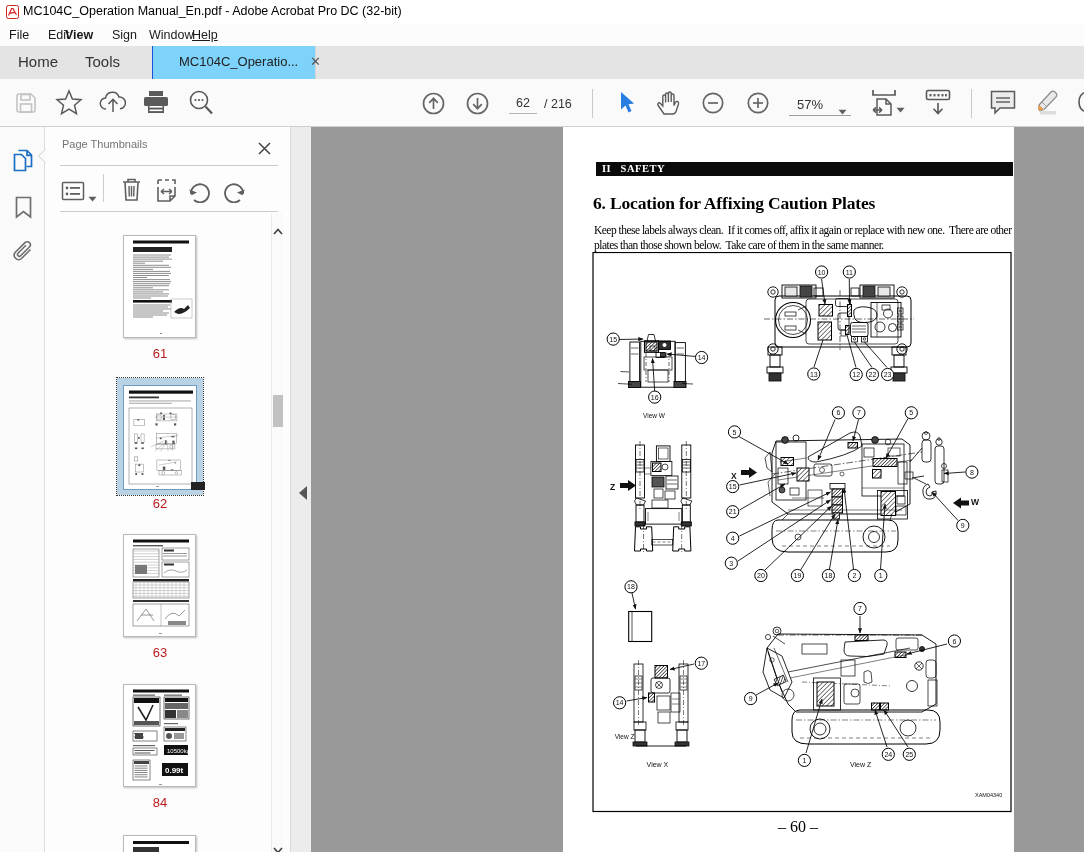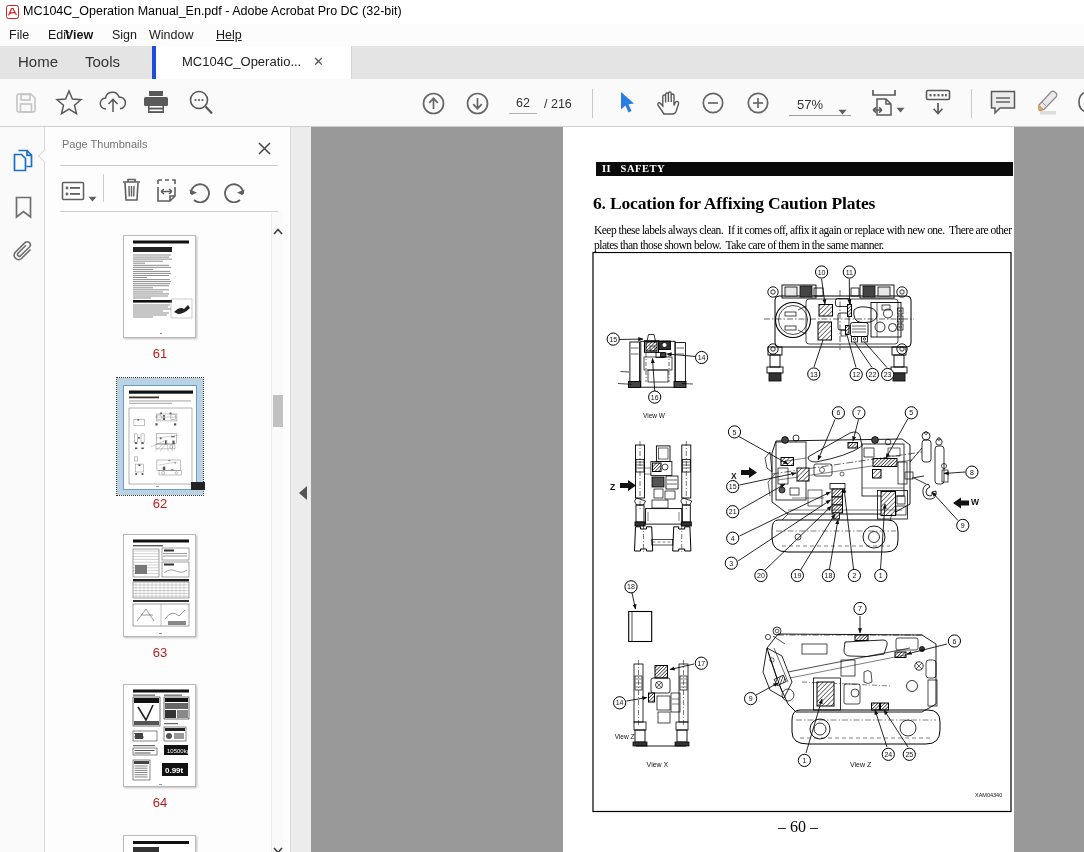--- a/index.html
+++ b/index.html
@@ -3,21 +3,21 @@
 * { margin:0; padding:0; box-sizing:border-box; }
 html,body { width:1084px; height:852px; overflow:hidden; font-family:"Liberation Sans", sans-serif; background:#fff; }
 .abs { position:absolute; }
 #titlebar { position:absolute; left:0; top:0; width:1084px; height:24px; background:#fff; }
 #titlebar .t { position:absolute; left:23px; top:4px; font-size:12.5px; color:#000; }
 #menubar { position:absolute; left:0; top:24px; width:1084px; height:22px; background:#fcfcfc; }
 #menubar span { position:absolute; top:4px; font-size:12.5px; color:#1a1a1a; }
 #tabbar { position:absolute; left:0; top:46px; width:1084px; height:33px; background:#e4e4e4; }
 #tabbar .home { position:absolute; left:18px; top:7px; font-size:15px; color:#333; }
 #tabbar .tools { position:absolute; left:85px; top:7px; font-size:15px; color:#333; }
-#tabbar .doc { position:absolute; left:152px; top:0; width:200px; height:33px; background:#ffffff; border-left:4px solid #1d4ed8; border-right:1px solid #d5d5d5; }
+#tabbar .doc { position:absolute; left:152px; top:0; width:164px; height:33px; background:#7dd3fc; border-left:1px solid #1d4ed8; border-right:1px solid #d5d5d5; }
 #tabbar .doc .txt { position:absolute; left:26px; top:8px; font-size:13px; color:#222; }
 #tabbar .doc .x { position:absolute; left:157px; top:8px; font-size:13px; color:#555; }
 #toolbar { position:absolute; left:0; top:79px; width:1084px; height:48px; background:#fafafa; border-bottom:1px solid #cfcfcf; }
 #toolbar .vdiv { position:absolute; top:10px; width:1px; height:29px; background:#c9c9c9; }
 #main { position:absolute; left:0; top:127px; width:1084px; height:725px; }
 #rail { position:absolute; left:0; top:0; width:45px; height:725px; background:#fafafa; border-right:1px solid #dadada; }
 #panel { position:absolute; left:46px; top:0; width:244px; height:725px; background:#fdfdfd; }
 #strip { position:absolute; left:290px; top:0; width:21px; height:725px; background:#ececec; border-left:1px solid #d8d8d8; }
 #canvas { position:absolute; left:311px; top:0; width:773px; height:725px; background:#999999; }
 #page { position:absolute; left:252px; top:0; width:451px; height:725px; background:#fff; }
@@ -33,21 +33,21 @@
         <path d="M2.5,10.5 q2,-4 3,-7 l1.6,0 q1,3 3.4,6.4 M3.6,8.6 q3,-1.4 5.6,-0.8" stroke="#d22" stroke-width="1.1" fill="none"></path>
       </svg></div>
   <div class="t">MC104C_Operation Manual_En.pdf - Adobe Acrobat Pro DC (32-bit)</div>
 </div>
 <div id="menubar">
   <span style="left:9px;">File</span>
     <span style="left:48px;">Edit</span>
     <span style="left:65px;font-weight:bold;">View</span>
     <span style="left:112px;">Sign</span>
     <span style="left:149px;">Window</span>
-    <span style="left:216px;text-decoration:underline;">Help</span>
+    <span style="left:192px;text-decoration:underline;">Help</span>
 </div>
 <div id="tabbar">
   <span class="home">Home</span>
     <span class="tools">Tools</span>
   <div class="doc">
       <span class="txt">MC104C_Operatio...</span>
       <span class="x">✕</span>
     </div>
 </div>
 <div id="toolbar">
@@ -378,21 +378,21 @@
           <rect x="10.5" y="80.5" width="13" height="0.9" fill="#777"></rect>
           <rect x="10.5" y="82.7" width="13" height="0.9" fill="#777"></rect>
           <rect x="10.5" y="84.9" width="13" height="0.9" fill="#777"></rect>
           <rect x="10.5" y="87.1" width="13" height="0.9" fill="#777"></rect>
           <rect x="10.5" y="89.3" width="13" height="0.9" fill="#777"></rect>
           <rect x="10.5" y="91.5" width="13" height="0.9" fill="#777"></rect>
           <rect x="38" y="78" width="26" height="13" fill="#111"></rect>
           <text x="41" y="88" font-size="8" font-weight="bold" fill="#fff" font-family="Liberation Sans">0.99t</text>
           <rect x="35" y="99" width="3" height="0.9" fill="#888"></rect>
         </svg></div>
-    <div class="thlabel" style="left:74px; top:668px;">64</div>
+    <div class="thlabel" style="left:74px; top:668px;">84</div>
     <div class="thpage" style="left:77px; top:708px; width:73px; height:17px; border-bottom:none;"><svg width="73" height="17" viewBox="0 0 73 17">
           <rect x="9" y="5" width="56" height="3" fill="#111"></rect>
           <rect x="9" y="11" width="26" height="6" fill="#333"></rect>
         </svg></div>
     <div id="sb">
       <div class="abs" style="left:1px; top:8px;"><svg width="10" height="7" viewBox="0 0 10 7">
             <path d="M1,6 L5,1.5 L9,6" fill="none" stroke="#404040" stroke-width="1.6"></path>
           </svg></div>
       <div class="abs" style="left:1px; top:182px; width:10px; height:32px; background:#c1c1c1;"></div>
       <div class="abs" style="left:1px; top:627px;"><svg width="10" height="7" viewBox="0 0 10 7">

